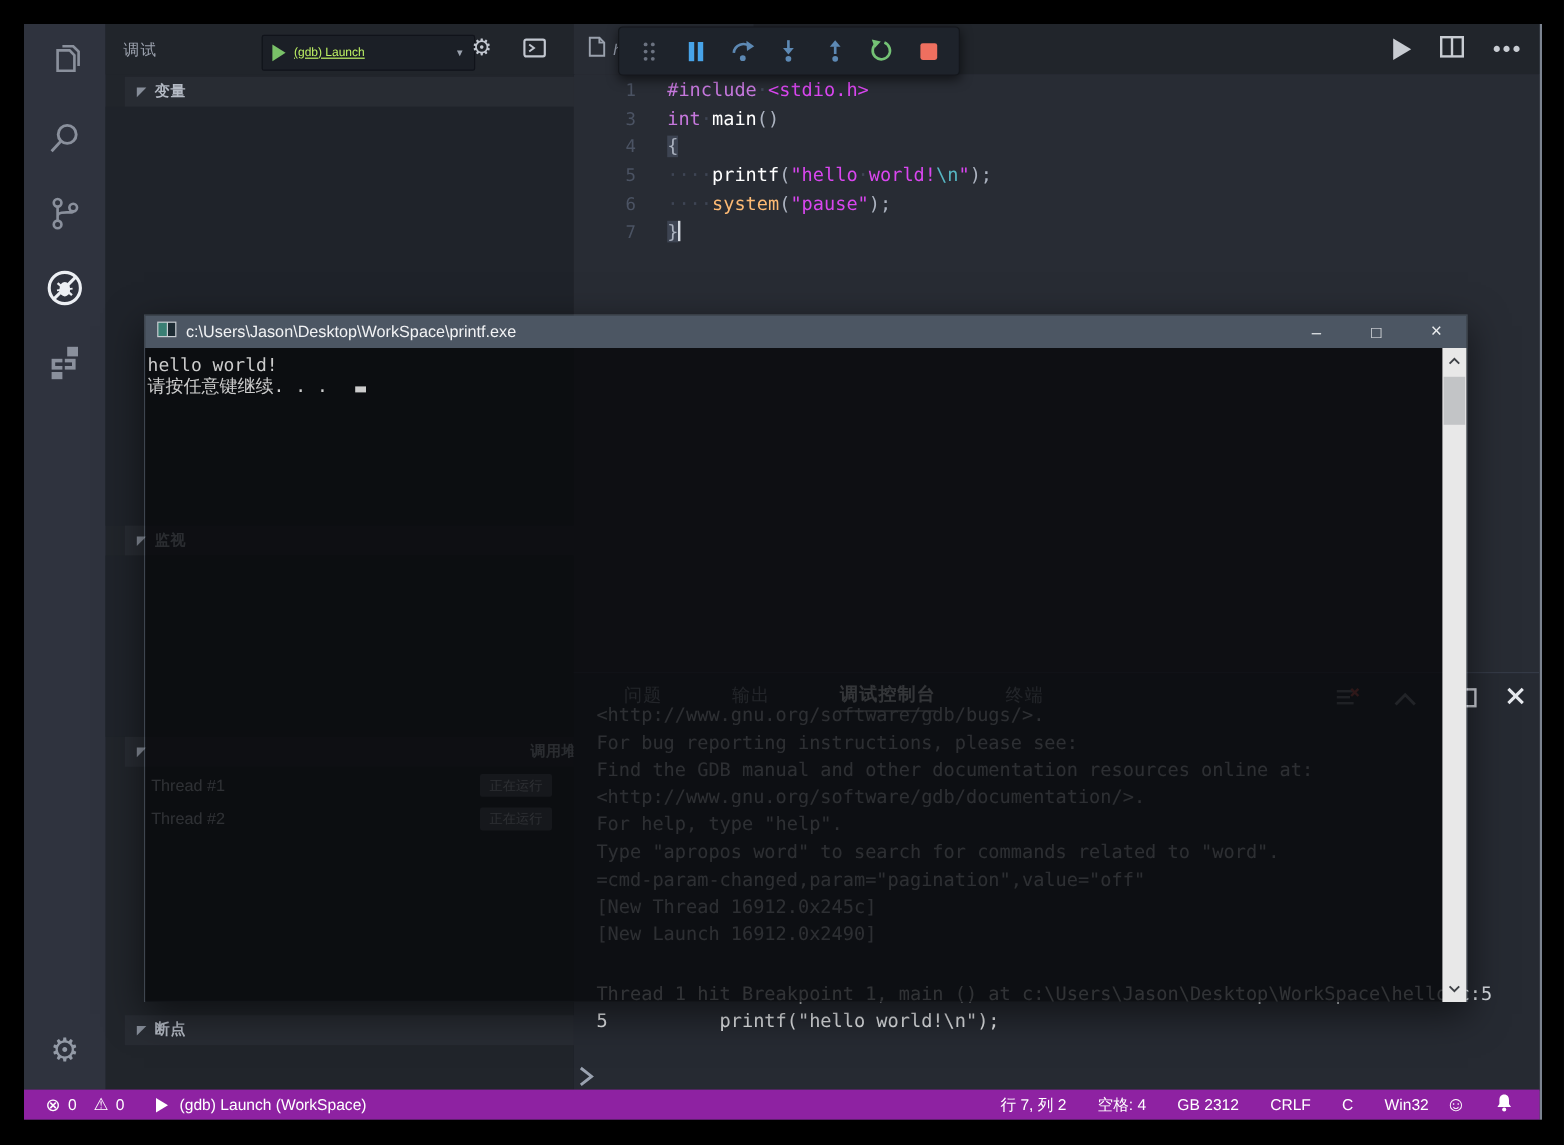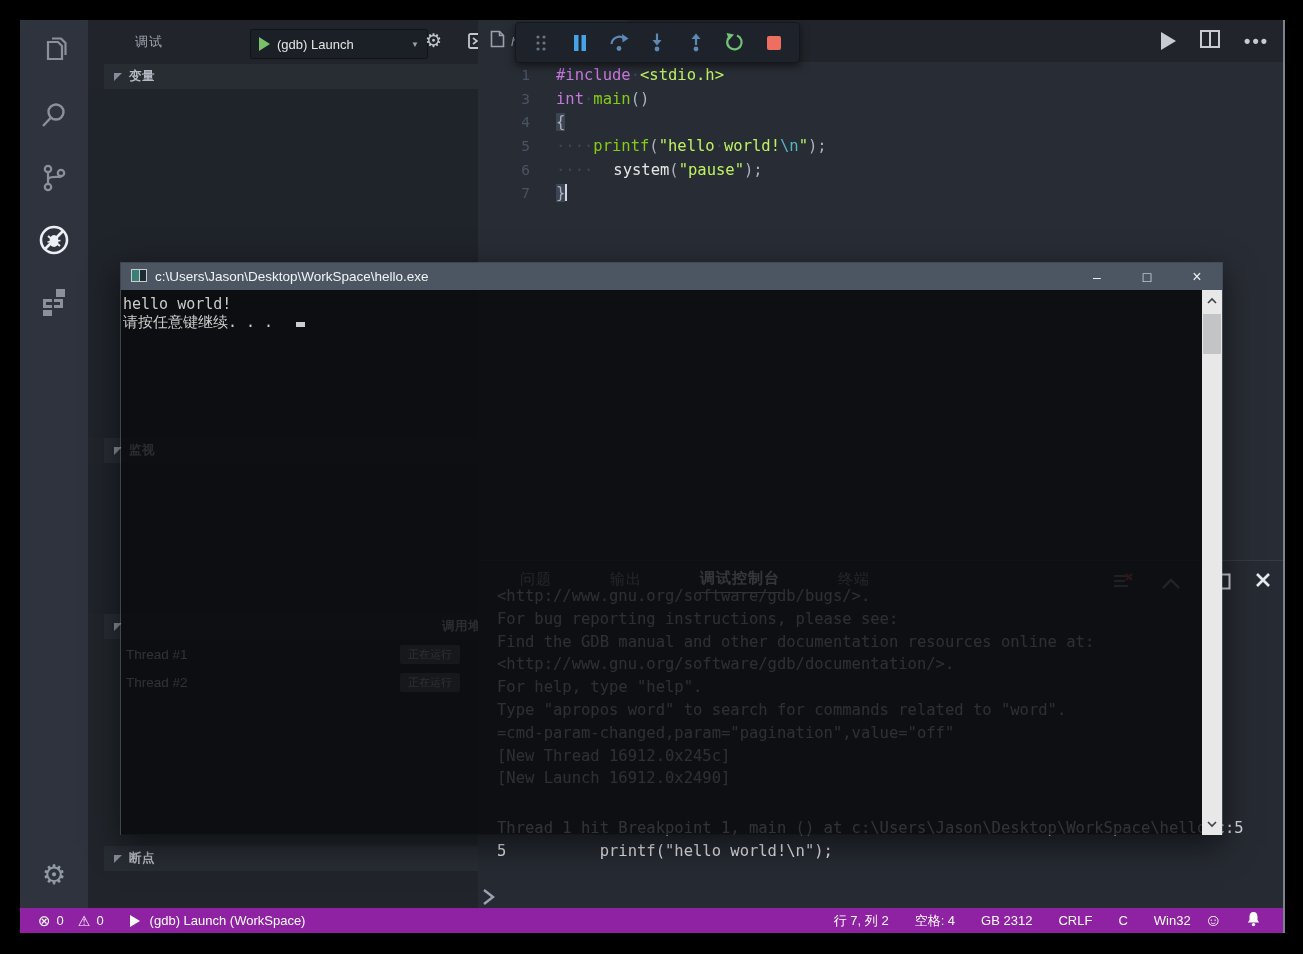--- a/index.html
+++ b/index.html
@@ -8,47 +8,47 @@
   .abs{position:absolute;}
   
   .vsw{position:absolute;left:20px;top:20px;width:1263px;height:913px;background:#282c34;
        border-right:2px solid #7b8390;}
   
   .activitybar{position:absolute;left:0;top:0;width:68px;height:888px;background:#2f333e;}
   .act-item{position:absolute;left:0;width:68px;height:52px;display:flex;align-items:center;justify-content:center;}
   .act-item svg{display:block;}
   
   .sidebar{position:absolute;left:68px;top:0;width:390px;height:888px;background:#21252b;border-right:1px solid #181b20;}
-  .sb-header{position:absolute;left:0;top:0;width:100%;height:42px;background:#21252b;margin-left:32px;}
+  .sb-header{position:absolute;left:0;top:0;width:100%;height:42px;background:#21252b;}
   .sb-title{position:absolute;left:15px;top:13px;font-size:13px;color:#9da3af;letter-spacing:1px;}
   .launch-box{position:absolute;left:130px;top:9px;width:160px;height:28px;background:#1b1f26;border:1px solid #10131a;
               border-radius:2px;display:flex;align-items:center;padding:0 8px;gap:7px;cursor:pointer;}
-  .launch-label{font-size:13px;color:#e5e5e5;white-space:nowrap;flex:1;}
+  .launch-label{font-size:10px;color:#bef264;white-space:nowrap;flex:1;text-decoration:underline;}
   .play-green{width:0;height:0;border-left:11px solid #79c168;border-top:7px solid transparent;border-bottom:7px solid transparent;}
   .dd-arrow{font-size:8px;color:#9aa1ad;}
   .hdr-ico{position:absolute;top:10px;color:#c2c7d0;font-size:19px;line-height:22px;cursor:pointer;}
   .section-hdr{position:absolute;left:16px;width:100%;height:25px;background:#282c33;display:flex;align-items:center;padding-left:10px;box-sizing:border-box;gap:7px;}
   .twistie{width:0;height:0;border-top:8px solid #868d99;border-right:8px solid transparent;}
   .section-label{font-size:12.5px;font-weight:bold;color:#b4bac4;letter-spacing:.5px;}
   .thread-row{position:absolute;left:0;width:100%;height:28px;display:flex;align-items:center;padding:0 18px 0 38px;box-sizing:border-box;}
   .tname{flex:1;font-size:13.5px;color:#ccd1d9;}
   .tbadge{font-size:11px;color:#c3c8d0;background:#50555f;border-radius:2px;padding:2px 8px;}
   
   .tabbar{position:absolute;left:458px;top:0;width:805px;height:42px;background:#21252b;}
   .ed-tab{position:absolute;left:0;top:0;height:42px;width:150px;background:#282c34;display:flex;align-items:center;gap:6px;padding-left:12px;box-sizing:border-box;}
   .ed-tab-label{font-size:13px;font-style:italic;color:#9da5b4;}
   .tab-actions{position:absolute;right:14px;top:0;height:42px;display:flex;align-items:center;gap:24px;}
   .editor{position:absolute;left:458px;top:42px;width:805px;height:498px;background:#282c34;overflow:hidden;}
   .code-lines{position:absolute;left:0;top:2px;width:100%;}
   .code-line{height:23.7px;line-height:23.7px;font-family:"DejaVu Sans Mono","Liberation Mono",monospace;font-size:15.5px;white-space:pre;}
   .ln{display:inline-block;width:52px;text-align:right;color:#4b5363;padding-right:26px;box-sizing:content-box;font-size:14.5px;}
   .tk-pre,.tk-kw{color:#c678dd;}
-  .tk-fn{color:#84cc16;}
-  .tk-builtin{color:#e5e5e5;margin-left:20px;}
-  .tk-str{color:#bef264;}
+  .tk-fn{color:#ffffff;}
+  .tk-builtin{color:#fdba74;}
+  .tk-str{color:#d946ef;}
   .tk-esc{color:#56b6c2;}
   .tk-pun{color:#abb2bf;}
   .tk-ws{color:#3e4554;}
   .tk-brkt{color:#abb2bf;background:#3d4452;}
   .cursor{display:inline-block;width:2px;height:17px;background:#d4d9e0;vertical-align:-3px;margin-left:0px;}
   
   .dbg-toolbar{position:absolute;left:495px;top:2px;width:271px;height:39px;background:#1e232b;border:1px solid #14171c;
                border-radius:4px;box-shadow:0 3px 9px rgba(0,0,0,.55);display:flex;align-items:center;justify-content:space-around;padding:0 6px;z-index:5;}
   .dbg-btn{width:30px;height:30px;display:flex;align-items:center;justify-content:center;cursor:pointer;}
   
@@ -372,21 +372,21 @@
 
   <div class="conwin">
     <div class="con-title">
       <span>
         <svg width="16" height="13" viewBox="0 0 16 13">
             <rect x="0" y="0" width="16" height="13" fill="#c8cdd2"></rect>
             <rect x="1" y="1" width="7" height="11" fill="#3a7f74"></rect>
             <rect x="9" y="1" width="6" height="11" fill="#1d2b33"></rect>
           </svg>
       </span>
-      <span class="con-title-text">c:\Users\Jason\Desktop\WorkSpace\hello.exe</span>
+      <span class="con-title-text">c:\Users\Jason\Desktop\WorkSpace\printf.exe</span>
       <div class="con-controls">
         <span class="con-btn">–</span>
         <span class="con-btn">□</span>
         <span class="con-btn" style="font-size:16px;">×</span>
       </div>
     </div>
     <div class="con-body">
       <div class="con-text">
           <div class="con-line">hello world!</div>
           <div class="con-line">请按任意键继续. . . <span class="con-cursor"></span></div>

